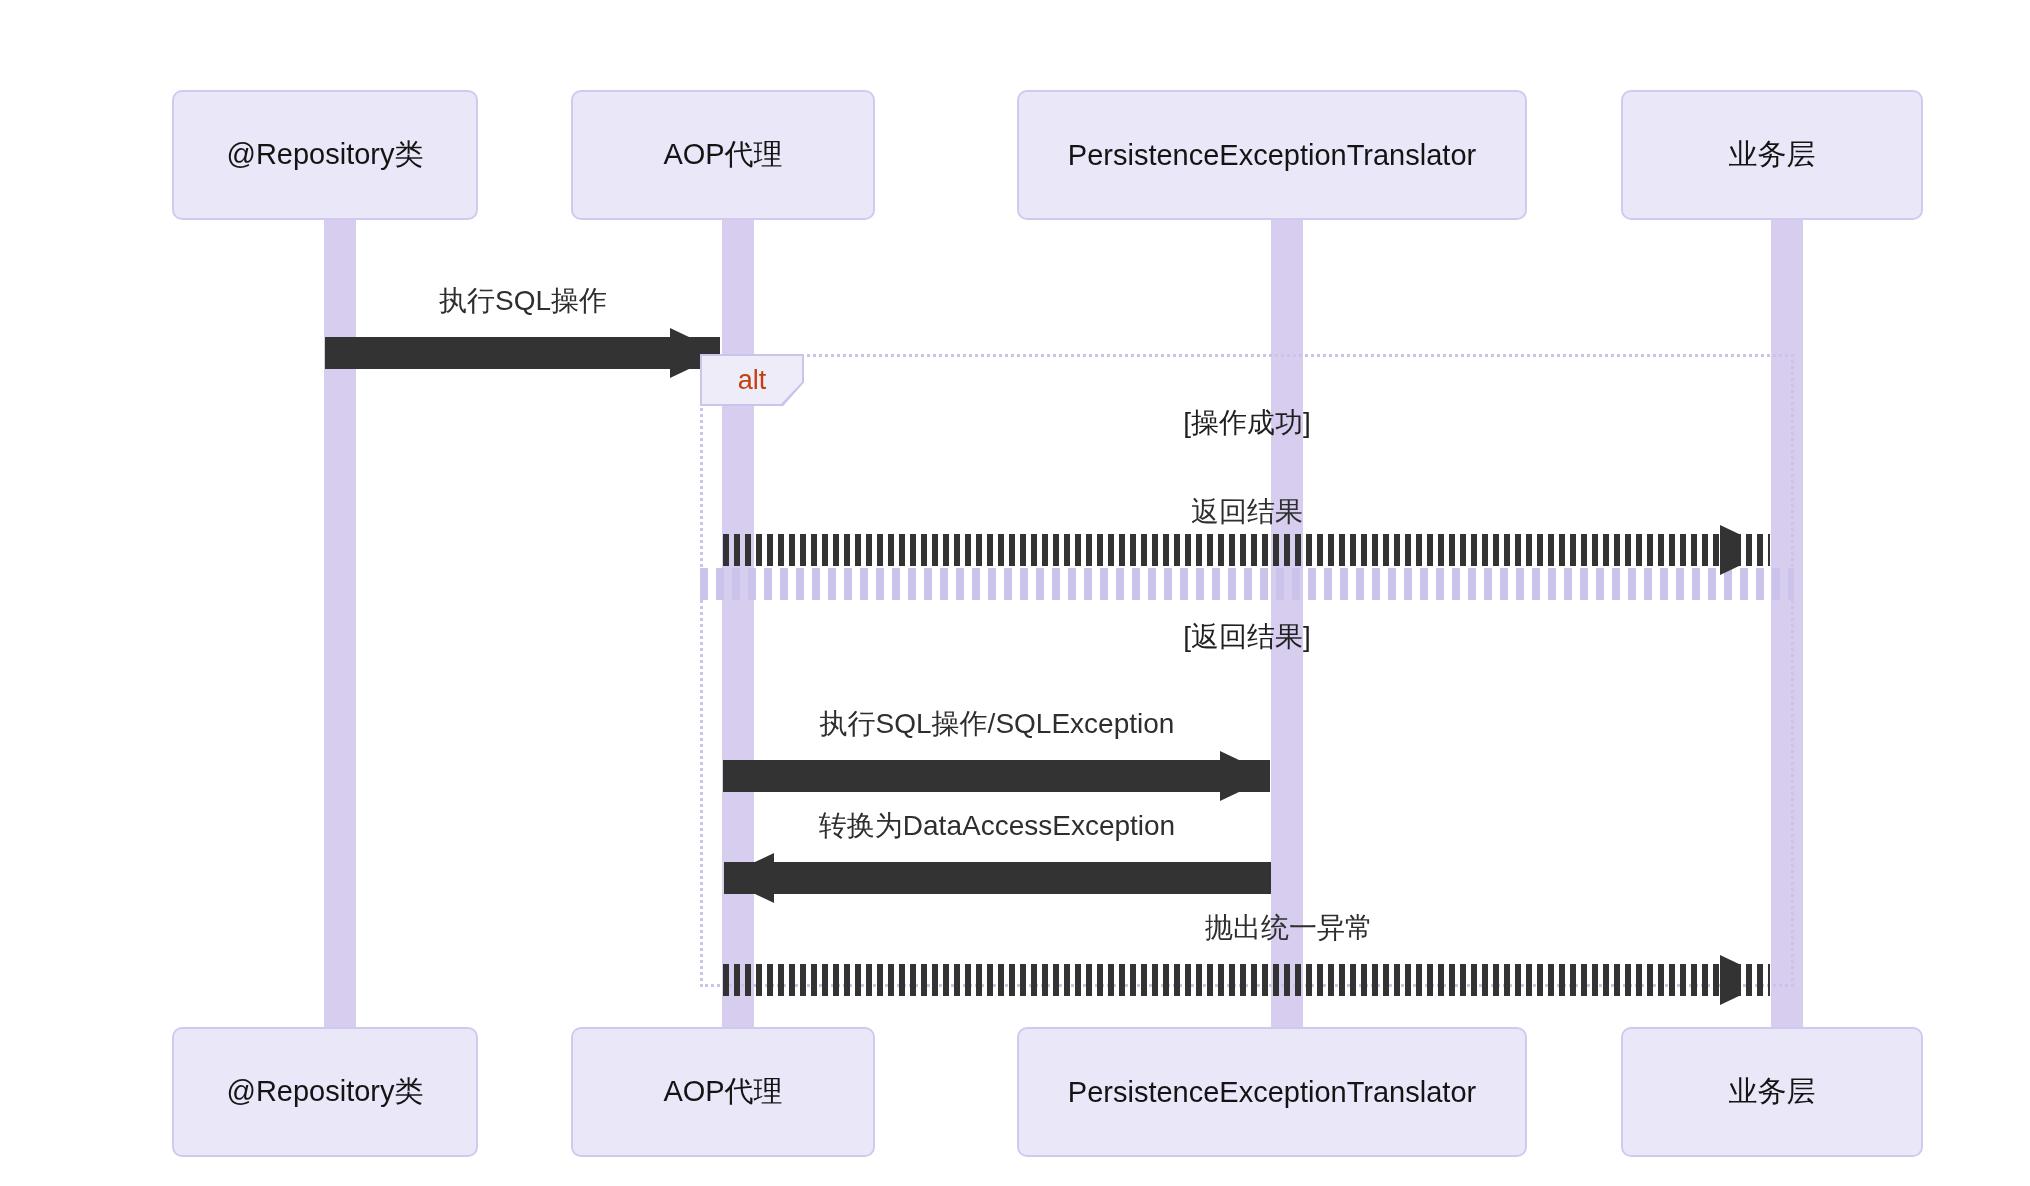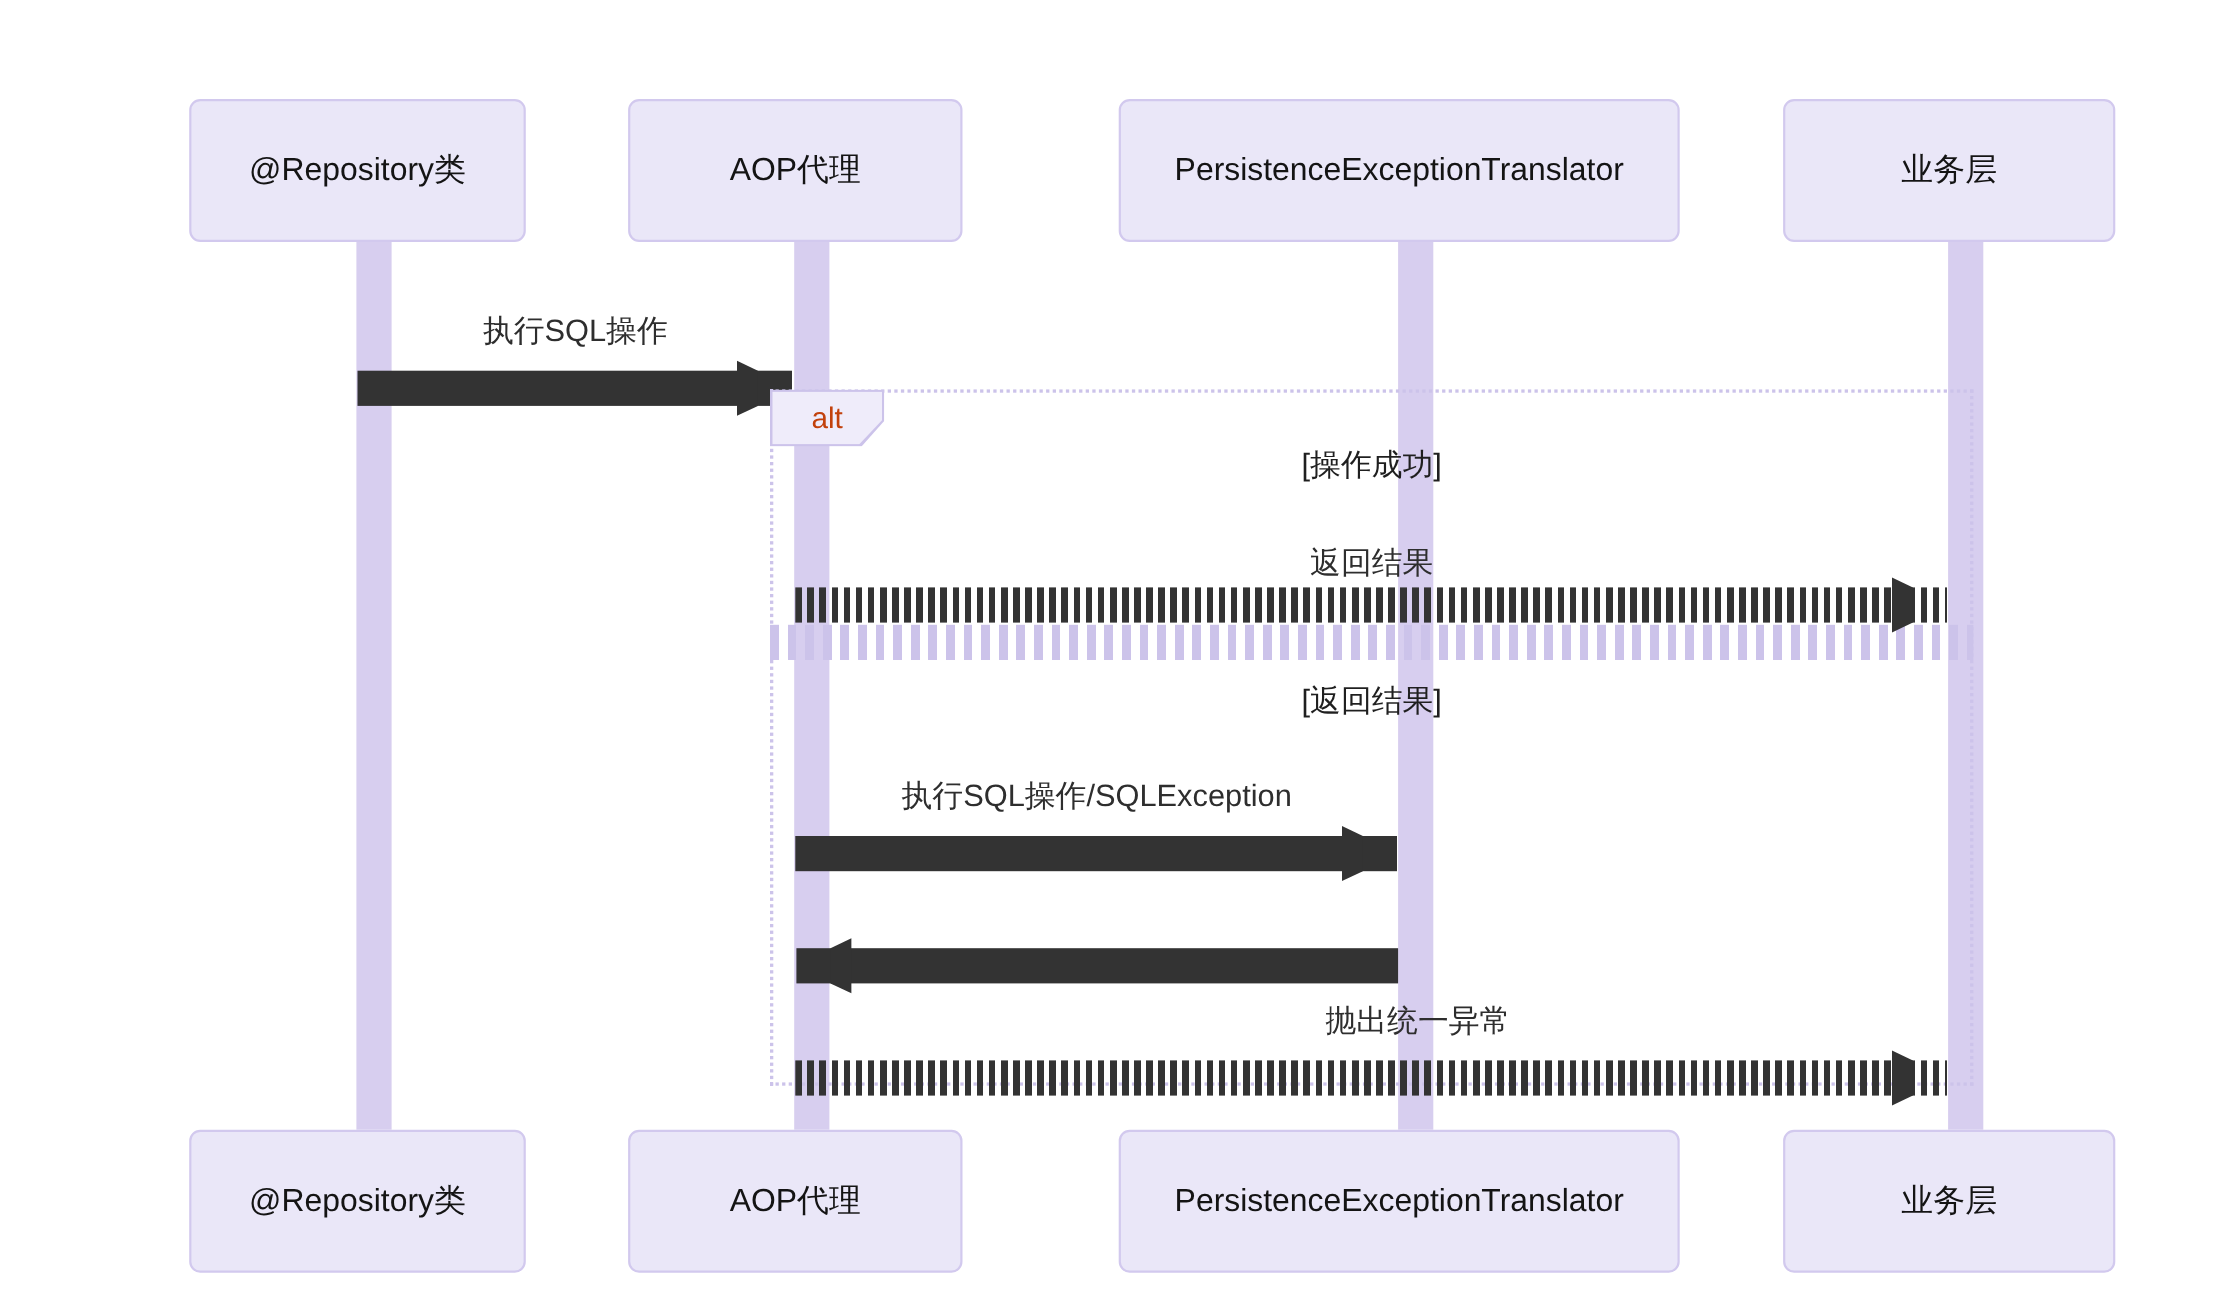--- a/index.html
+++ b/index.html
@@ -119,20 +119,21 @@
       <span class="head"></span>
     </div>
 
   <div class="guard" style="left:1215px;top:550px">[返回结果]</div>
 
   <div class="msg-label" style="left:965px;top:656px">执行SQL操作/SQLException</div>
   <div class="arrow solid to-right" style="left:691px;top:728px;width:547px">
       <span class="head"></span>
     </div>
 
+  <div class="msg-label" style="left:965px;top:758px">转换为DataAccessException</div>
   <div class="arrow solid to-left" style="left:692px;top:830px;width:547px">
       <span class="head"></span>
     </div>
 
   <div class="msg-label" style="left:1257px;top:860px">抛出统一异常</div>
   <div class="arrow dashed to-right" style="left:691px;top:932px;width:1047px">
       <span class="head"></span>
     </div>
 
 </div>

